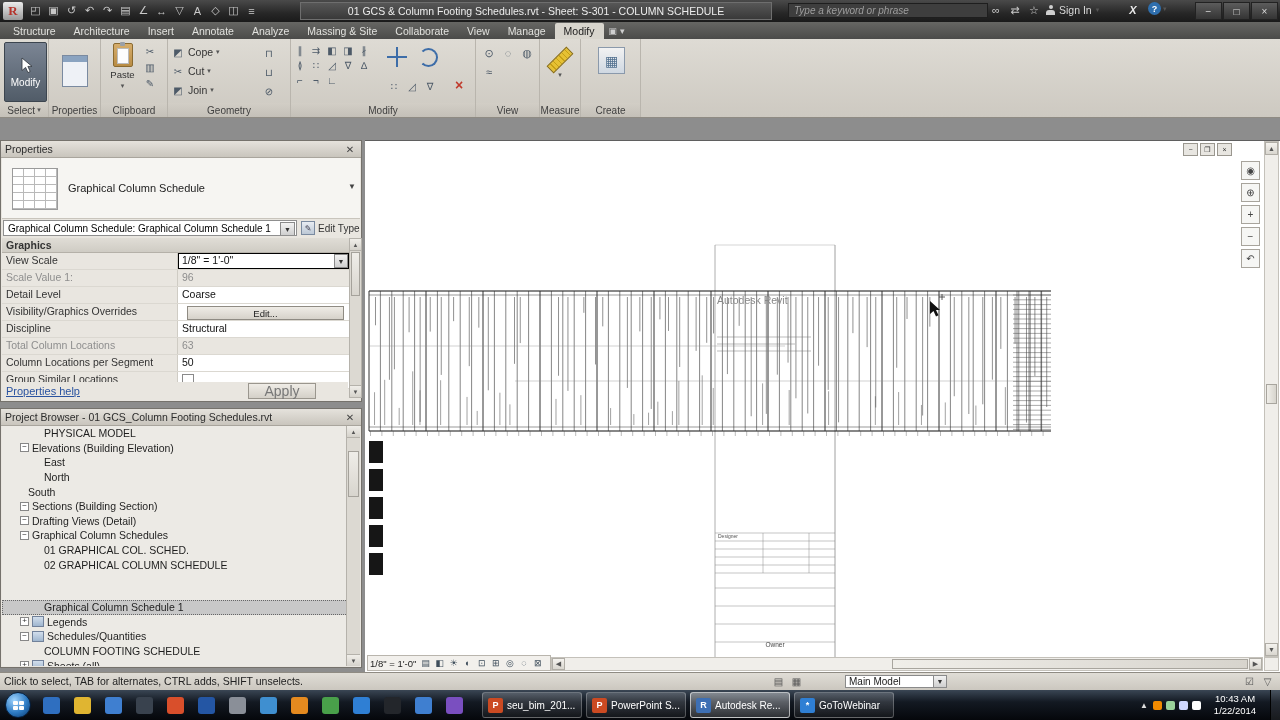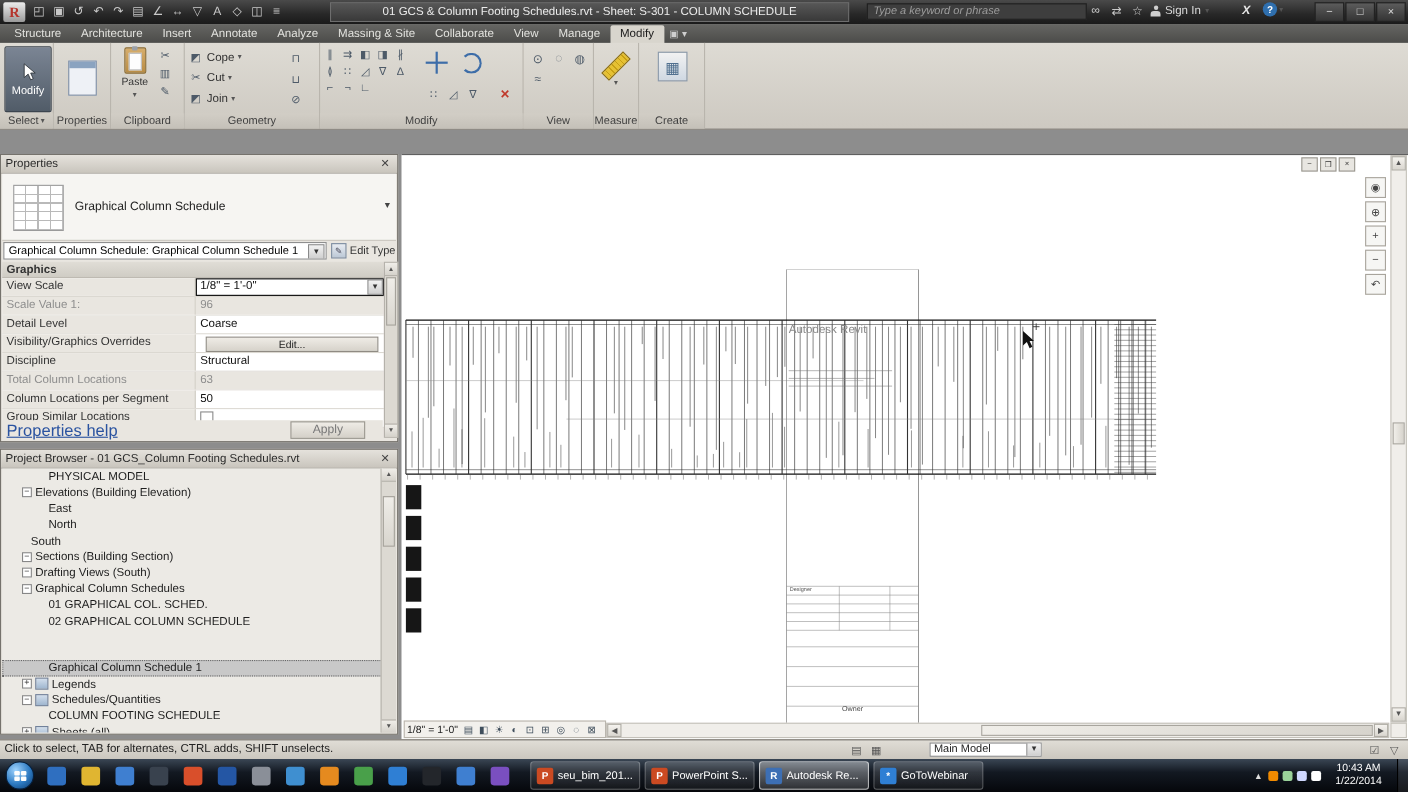--- a/index.html
+++ b/index.html
@@ -114,23 +114,23 @@
                border:1px solid #8a8a8a;font-size:7px;display:flex;align-items:center;justify-content:center;color:#333;}
   .minibtn{margin:1px auto 0;width:93%;height:12px;background:linear-gradient(#efece6,#d6d2ca);border:1px solid #8f8b83;
            font-size:9.5px;display:flex;align-items:center;justify-content:center;color:#222;}
   .pchk{display:inline-block;width:10px;height:10px;background:#fff;border:1px solid #8a8a8a;margin-top:1px;}
   #propscroll{position:absolute;left:348px;top:97px;width:13px;height:160px;background:#dcd9d2;border:1px solid #b5b2ab;box-sizing:border-box;}
   .sarr{height:11px;display:flex;align-items:center;justify-content:center;font-size:6px;color:#555;
         background:linear-gradient(#f0eee9,#d5d2cb);border-bottom:1px solid #b5b2ab;}
   .sarr.b{position:absolute;bottom:0;left:0;right:0;border-top:1px solid #b5b2ab;border-bottom:none;}
   .sthumb{margin:1px;height:42px;background:linear-gradient(#efede8,#d8d5ce);border:1px solid #a5a29b;}
   #propfoot{position:absolute;left:1px;bottom:1px;width:346px;height:18px;display:flex;align-items:center;background:#e9e6e0;}
-  #prophelp{font-size:15px;color:#2a53a0;text-decoration:underline;padding-left:4px;}
-  #applybtn{margin-left:auto;margin-right:16px;width:66px;height:14px;background:linear-gradient(#efece6,#d4d0c8);
-            border:1px solid #9a968e;font-size:11px;color:#777;display:flex;align-items:center;justify-content:center;}
+  #prophelp{font-size:11px;color:#2a53a0;text-decoration:underline;padding-left:4px;}
+  #applybtn{margin-left:auto;margin-right:32px;width:66px;height:14px;background:linear-gradient(#efece6,#d4d0c8);
+            border:1px solid #9a968e;font-size:14px;color:#777;display:flex;align-items:center;justify-content:center;}
 
   #pbrowser{left:0;top:408px;width:362px;height:260px;}
   #tree{position:absolute;left:1px;top:17px;width:346px;bottom:1px;overflow:hidden;background:#eceae5;}
   .trow{height:14.6px;display:flex;align-items:center;font-size:10.5px;color:#1e1e1e;white-space:nowrap;box-sizing:border-box;}
   .texp{flex:0 0 auto;width:9px;height:9px;border:1px solid #878787;background:#fff;font-size:8px;line-height:6px;
         text-align:center;color:#333;margin-right:3px;box-sizing:border-box;}
   .ticon{flex:0 0 auto;width:10px;height:9px;background:linear-gradient(#d2deec,#9fb6cf);border:1px solid #71819a;margin-right:3px;}
   .trow.sel{background:#c8c8c8;outline:1px dotted #666;outline-offset:-1px;}
   #treescroll{position:absolute;right:1px;top:17px;width:13px;bottom:1px;background:#dcd9d2;border-left:1px solid #b5b2ab;}
   .tthumb{margin:1px;margin-top:13px;height:44px;background:linear-gradient(#efede8,#d8d5ce);border:1px solid #a5a29b;}
@@ -473,21 +473,21 @@
       </div>
       <div class="trow" style="padding-left: 26px;">
         <span>South</span>
       </div>
       <div class="trow" style="padding-left: 18px;">
         <span class="texp">−</span>
         <span>Sections (Building Section)</span>
       </div>
       <div class="trow" style="padding-left: 18px;">
         <span class="texp">−</span>
-        <span>Drafting Views (South)</span>
+        <span>Drafting Views (Detail)</span>
       </div>
       <div class="trow" style="padding-left: 18px;">
         <span class="texp">−</span>
         <span>Graphical Column Schedules</span>
       </div>
       <div class="trow" style="padding-left: 42px;">
         <span>01 GRAPHICAL COL. SCHED.</span>
       </div>
       <div class="trow" style="padding-left: 42px;">
         <span>02 GRAPHICAL COLUMN SCHEDULE</span>

